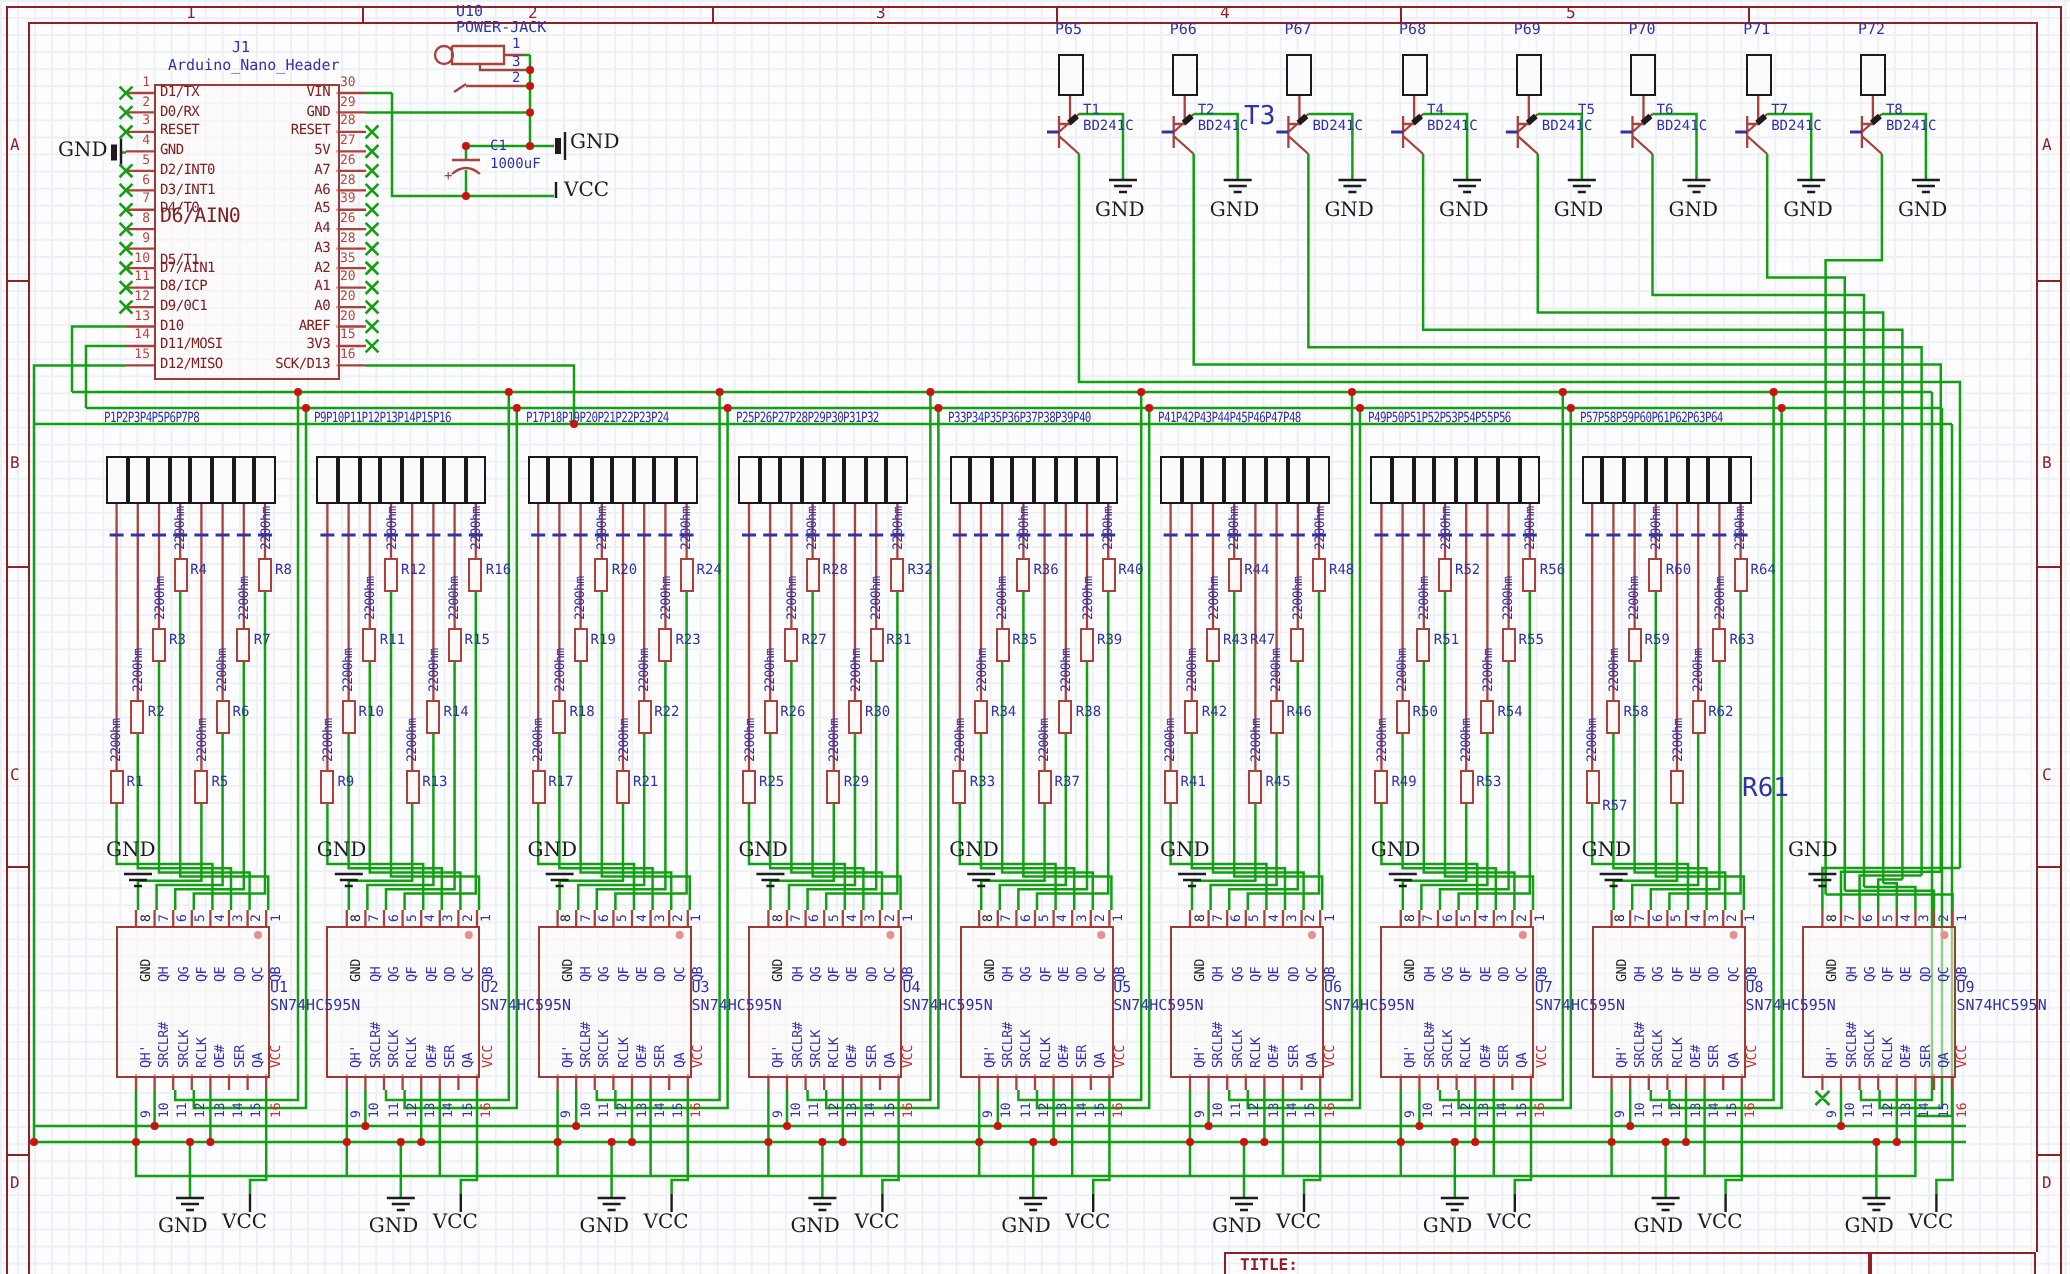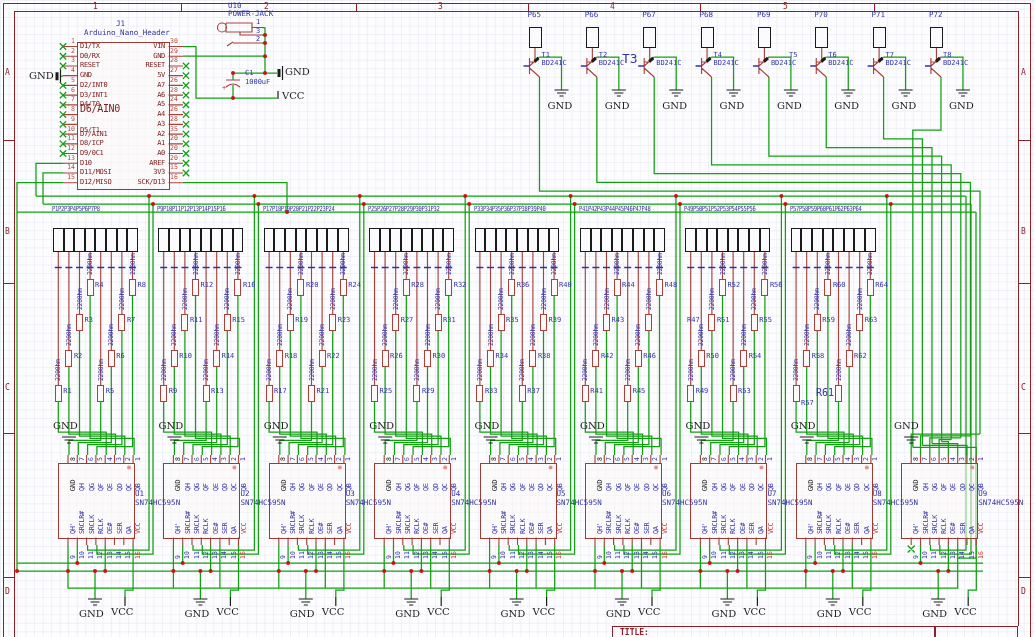--- a/index.html
+++ b/index.html
@@ -182,21 +182,21 @@
       <div class="t num" style="left: 170px; top: 47.73px;;font-size:6.5px">29</div>
       <div class="t dk" style="left: 104px; top: 62.46px;;font-size:7px;width:61px;text-align:right;letter-spacing:-0.3px">RESET</div>
       <div class="t num" style="left: 170px; top: 57.46px;;font-size:6.5px">28</div>
       <div class="t dk" style="left: 104px; top: 72.19px;;font-size:7px;width:61px;text-align:right;letter-spacing:-0.3px">5V</div>
       <div class="t num" style="left: 170px; top: 67.19px;;font-size:6.5px">27</div>
       <div class="t dk" style="left: 104px; top: 81.92px;;font-size:7px;width:61px;text-align:right;letter-spacing:-0.3px">A7</div>
       <div class="t num" style="left: 170px; top: 76.92px;;font-size:6.5px">26</div>
       <div class="t dk" style="left: 104px; top: 91.65px;;font-size:7px;width:61px;text-align:right;letter-spacing:-0.3px">A6</div>
       <div class="t num" style="left: 170px; top: 86.65px;;font-size:6.5px">28</div>
       <div class="t dk" style="left: 104px; top: 101.38px;;font-size:7px;width:61px;text-align:right;letter-spacing:-0.3px">A5</div>
-      <div class="t num" style="left: 170px; top: 96.38px;;font-size:6.5px">24</div>
+      <div class="t num" style="left: 170px; top: 96.38px;;font-size:6.5px">39</div>
       <div class="t dk" style="left: 104px; top: 111.11px;;font-size:7px;width:61px;text-align:right;letter-spacing:-0.3px">A4</div>
       <div class="t num" style="left: 170px; top: 106.11px;;font-size:6.5px">26</div>
       <div class="t dk" style="left: 104px; top: 120.84px;;font-size:7px;width:61px;text-align:right;letter-spacing:-0.3px">A3</div>
       <div class="t num" style="left: 170px; top: 115.84px;;font-size:6.5px">28</div>
       <div class="t dk" style="left: 104px; top: 130.57px;;font-size:7px;width:61px;text-align:right;letter-spacing:-0.3px">A2</div>
       <div class="t num" style="left: 170px; top: 125.57px;;font-size:6.5px">35</div>
       <div class="t dk" style="left: 104px; top: 140.3px;;font-size:7px;width:61px;text-align:right;letter-spacing:-0.3px">A1</div>
       <div class="t num" style="left: 170px; top: 135.3px;;font-size:6.5px">20</div>
       <div class="t dk" style="left: 104px; top: 150.03px;;font-size:7px;width:61px;text-align:right;letter-spacing:-0.3px">A0</div>
       <div class="t num" style="left: 170px; top: 145.03px;;font-size:6.5px">20</div>
@@ -447,21 +447,21 @@
       <div class="cell" style="left: 622.4px; top: 228px; width: 10.7px; height: 24px;"></div>
       <div class="rbody" style="left: 624.2px; top: 385px; width: 7px; height: 17px;"></div>
       <div class="t blue" style="left: 632.7px; top: 388px;;font-size:7px">R45</div>
       <div class="t blue vt" style="left: 624.7px; top: 381px;;font-size:6.5px;letter-spacing:-0.3px">2200hm</div>
       <div class="cell" style="left: 633px; top: 228px; width: 10.7px; height: 24px;"></div>
       <div class="rbody" style="left: 634.8px; top: 350px; width: 7px; height: 17px;"></div>
       <div class="t blue" style="left: 643.3px; top: 353px;;font-size:7px">R46</div>
       <div class="t blue vt" style="left: 635.3px; top: 346px;;font-size:6.5px;letter-spacing:-0.3px">2200hm</div>
       <div class="cell" style="left: 643.6px; top: 228px; width: 10.7px; height: 24px;"></div>
       <div class="rbody" style="left: 645.4px; top: 314px; width: 7px; height: 17px;"></div>
-      <div class="t blue" style="left: 687px; top: 317px;;font-size:7px">R47</div>
+      <div class="t blue" style="left: 625px; top: 317px;;font-size:7px">R47</div>
       <div class="t blue vt" style="left: 645.9px; top: 310px;;font-size:6.5px;letter-spacing:-0.3px">2200hm</div>
       <div class="cell" style="left: 654.2px; top: 228px; width: 10.7px; height: 24px;"></div>
       <div class="rbody" style="left: 656px; top: 279px; width: 7px; height: 17px;"></div>
       <div class="t blue" style="left: 664.5px; top: 282px;;font-size:7px">R48</div>
       <div class="t blue vt" style="left: 656.5px; top: 275px;;font-size:6.5px;letter-spacing:-0.3px">2200hm</div>
       <div class="t blk serif" style="left: 580px; top: 421px;;font-size:10px">GND</div>
       <div class="t blue sq" style="left: 684.4px; top: 206px;;font-size:7px;letter-spacing:-0.4px">P49P50P51P52P53P54P55P56</div>
       <div class="cell" style="left: 685.4px; top: 228px; width: 10.7px; height: 24px;"></div>
       <div class="rbody" style="left: 687.2px; top: 385px; width: 7px; height: 17px;"></div>
       <div class="t blue" style="left: 695.7px; top: 388px;;font-size:7px">R49</div>
@@ -507,21 +507,21 @@
       <div class="cell" style="left: 812px; top: 228px; width: 10.7px; height: 24px;"></div>
       <div class="rbody" style="left: 813.8px; top: 314px; width: 7px; height: 17px;"></div>
       <div class="t blue" style="left: 822.3px; top: 317px;;font-size:7px">R59</div>
       <div class="t blue vt" style="left: 814.3px; top: 310px;;font-size:6.5px;letter-spacing:-0.3px">2200hm</div>
       <div class="cell" style="left: 822.6px; top: 228px; width: 10.7px; height: 24px;"></div>
       <div class="rbody" style="left: 824.4px; top: 279px; width: 7px; height: 17px;"></div>
       <div class="t blue" style="left: 832.9px; top: 282px;;font-size:7px">R60</div>
       <div class="t blue vt" style="left: 824.9px; top: 275px;;font-size:6.5px;letter-spacing:-0.3px">2200hm</div>
       <div class="cell" style="left: 833.2px; top: 228px; width: 10.7px; height: 24px;"></div>
       <div class="rbody" style="left: 835px; top: 385px; width: 7px; height: 17px;"></div>
-      <div class="t blue" style="left: 816px; top: 388px;;font-size:10px">R61</div>
+      <div class="t blue" style="left: 871px; top: 388px;;font-size:13px">R61</div>
       <div class="t blue vt" style="left: 835.5px; top: 381px;;font-size:6.5px;letter-spacing:-0.3px">2200hm</div>
       <div class="cell" style="left: 843.8px; top: 228px; width: 10.7px; height: 24px;"></div>
       <div class="rbody" style="left: 845.6px; top: 350px; width: 7px; height: 17px;"></div>
       <div class="t blue" style="left: 854.1px; top: 353px;;font-size:7px">R62</div>
       <div class="t blue vt" style="left: 846.1px; top: 346px;;font-size:6.5px;letter-spacing:-0.3px">2200hm</div>
       <div class="cell" style="left: 854.4px; top: 228px; width: 10.7px; height: 24px;"></div>
       <div class="rbody" style="left: 856.2px; top: 314px; width: 7px; height: 17px;"></div>
       <div class="t blue" style="left: 864.7px; top: 317px;;font-size:7px">R63</div>
       <div class="t blue vt" style="left: 856.7px; top: 310px;;font-size:6.5px;letter-spacing:-0.3px">2200hm</div>
       <div class="cell" style="left: 865px; top: 228px; width: 10.7px; height: 24px;"></div>

